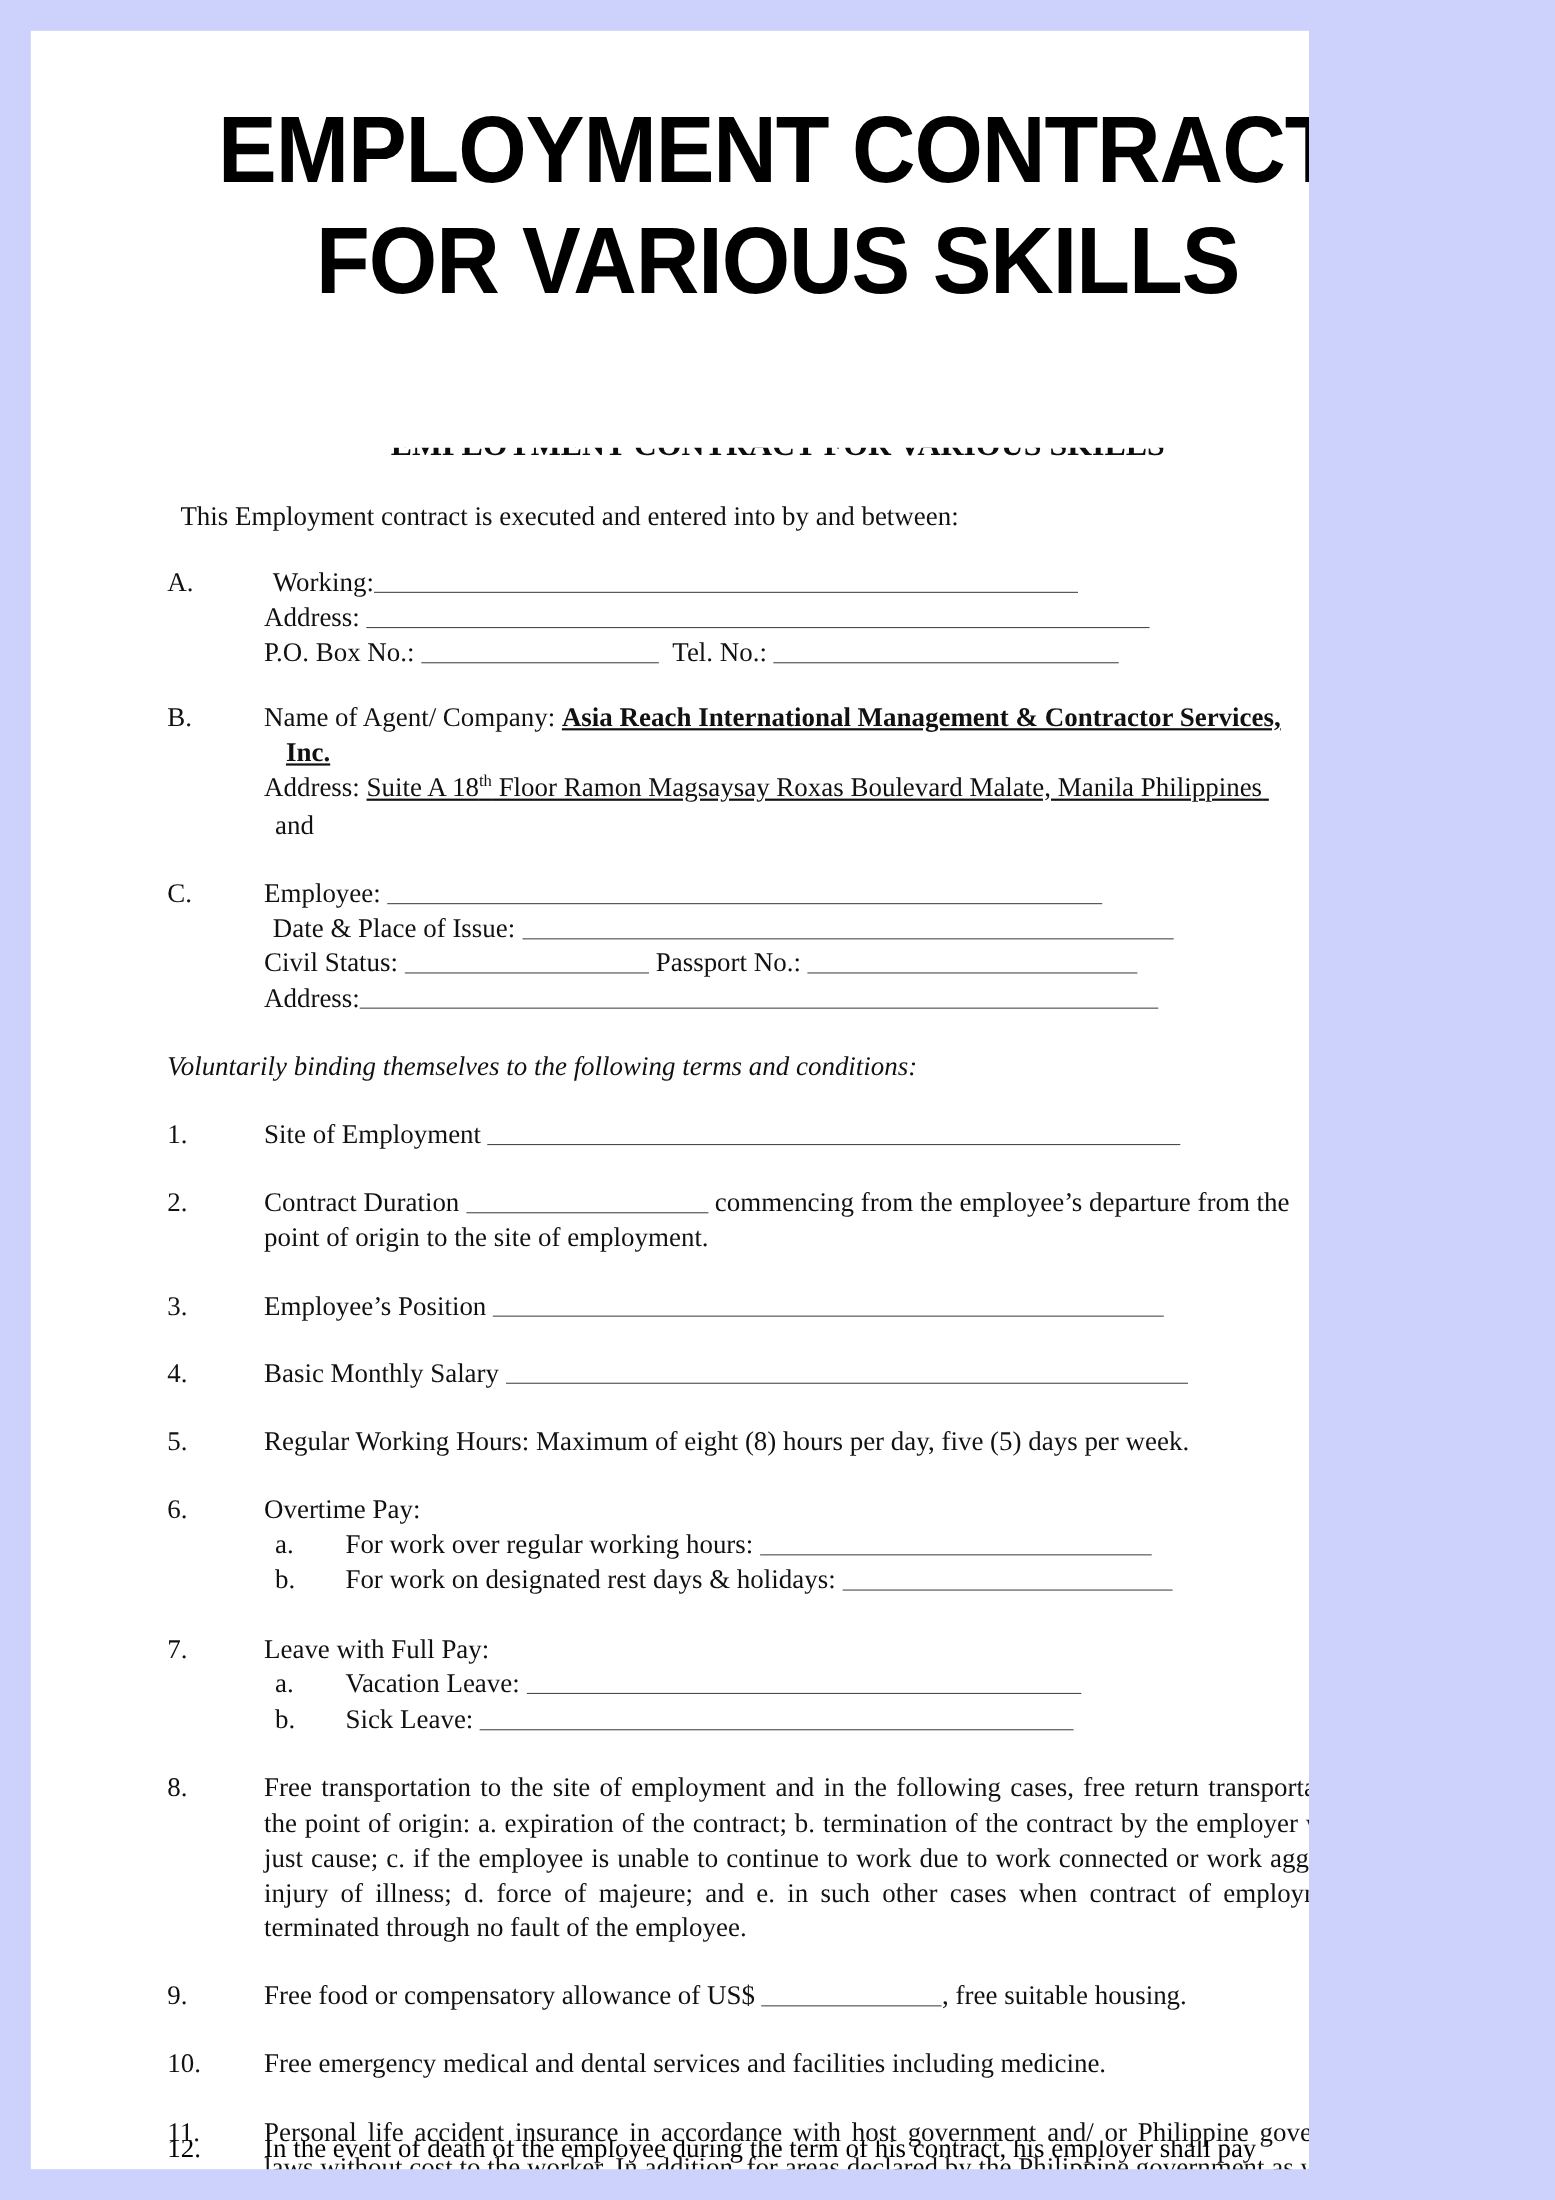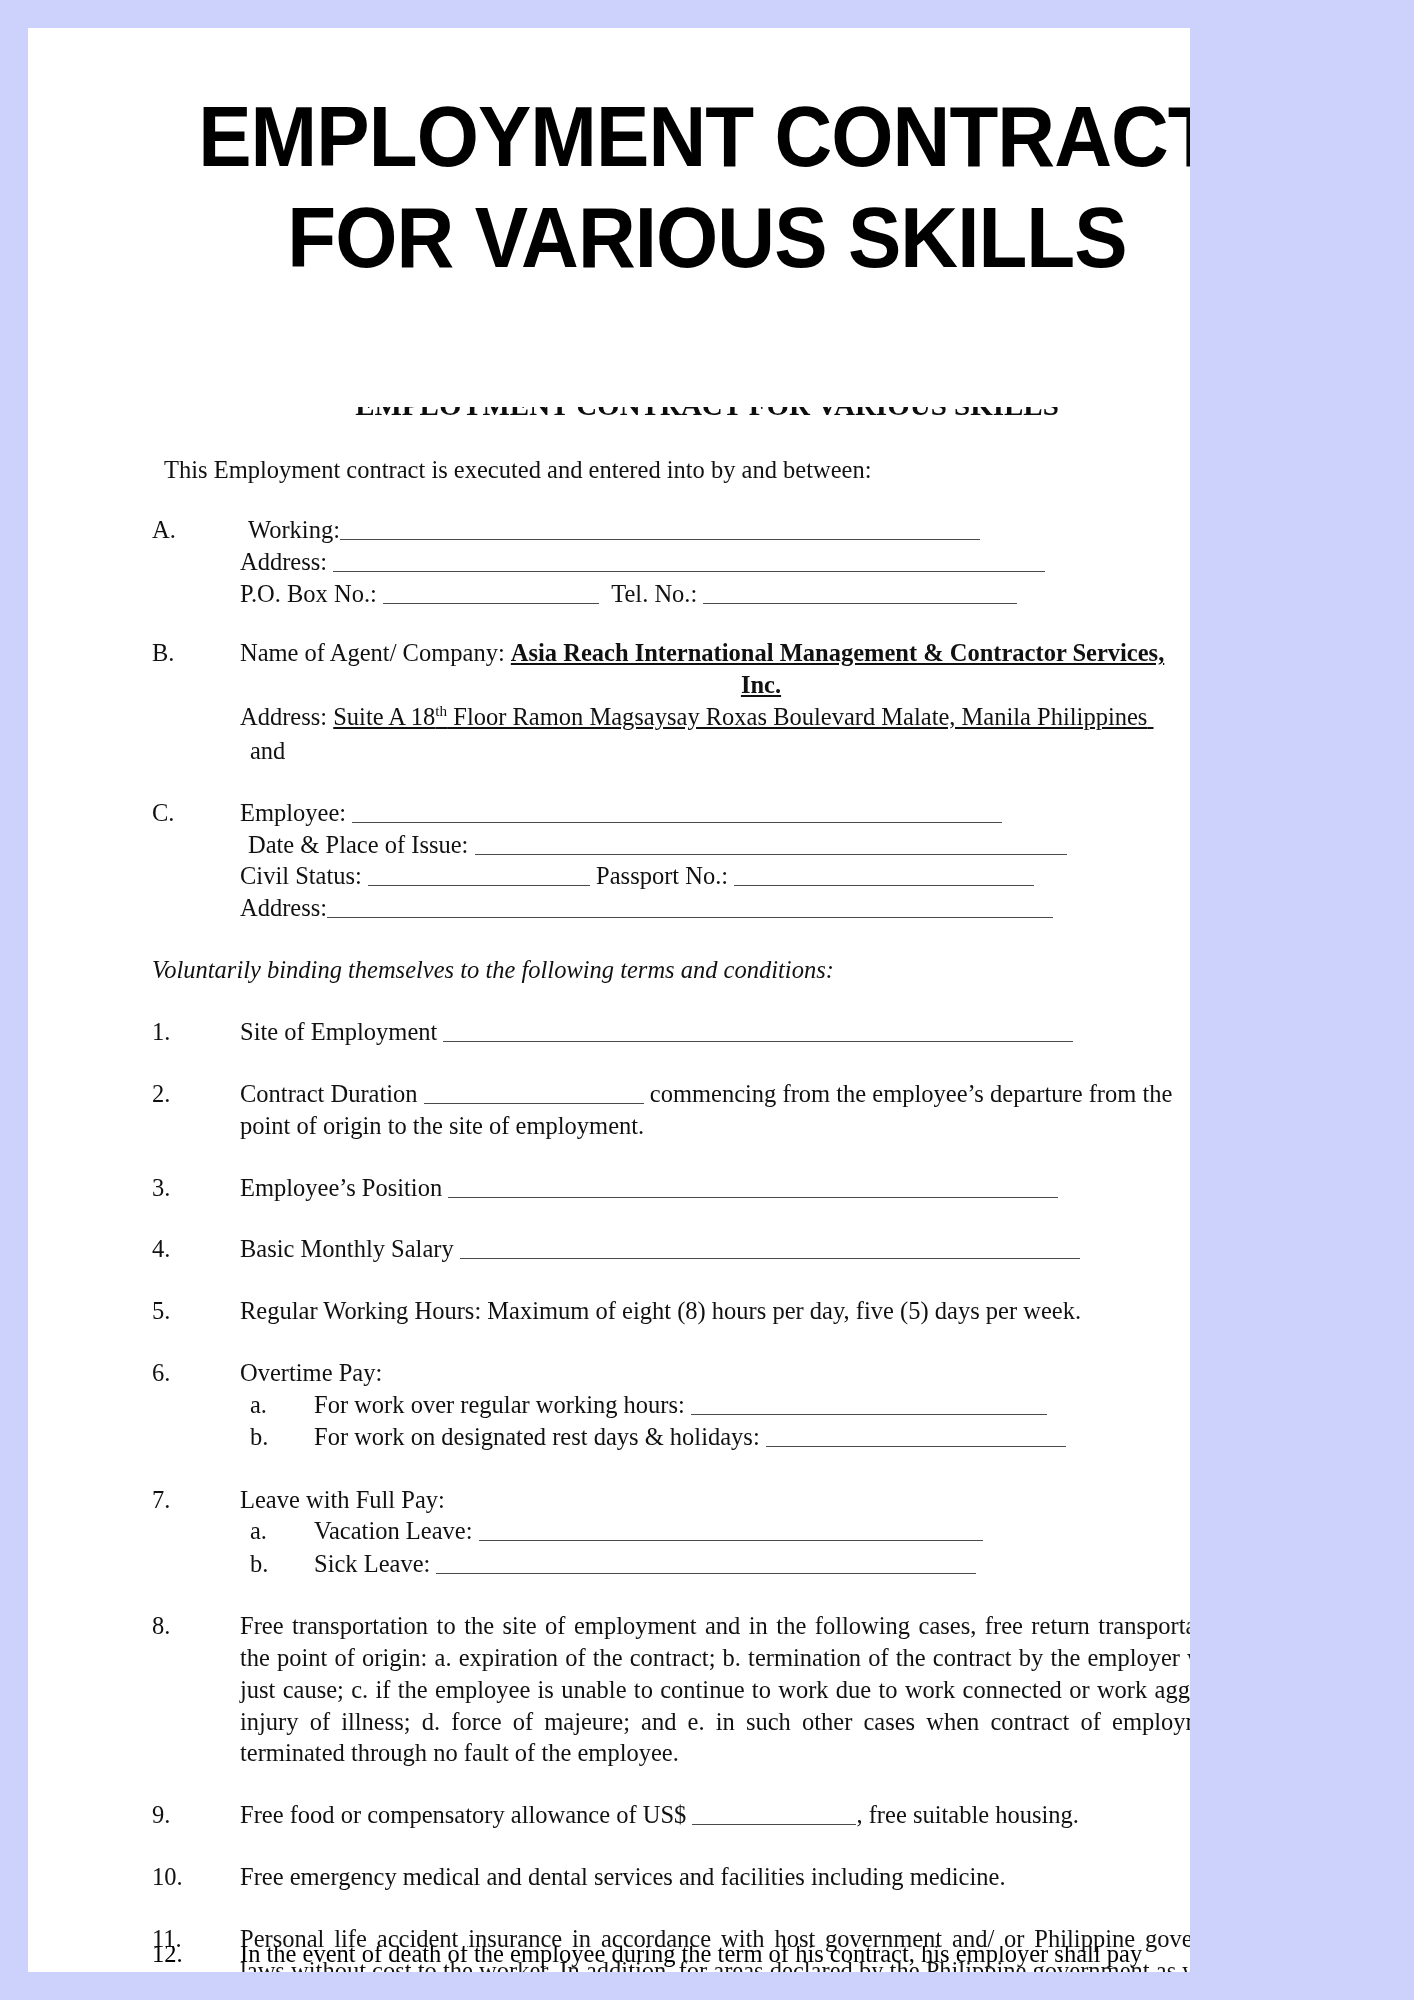--- a/index.html
+++ b/index.html
@@ -113,21 +113,20 @@
 
   .agency-name {
     font-weight: bold;
     text-decoration: underline;
     margin-top: 28px;
   }
   .agency-addr {
     text-decoration: underline;
   }
   .inc-line {
-    text-align: center;
     padding-left: 20px;
   }
   .inc-line span {
     font-weight: bold;
     text-decoration: underline;
   }
   .and-line {
     padding-left: 10px;
     margin-top: 2px;
   }

